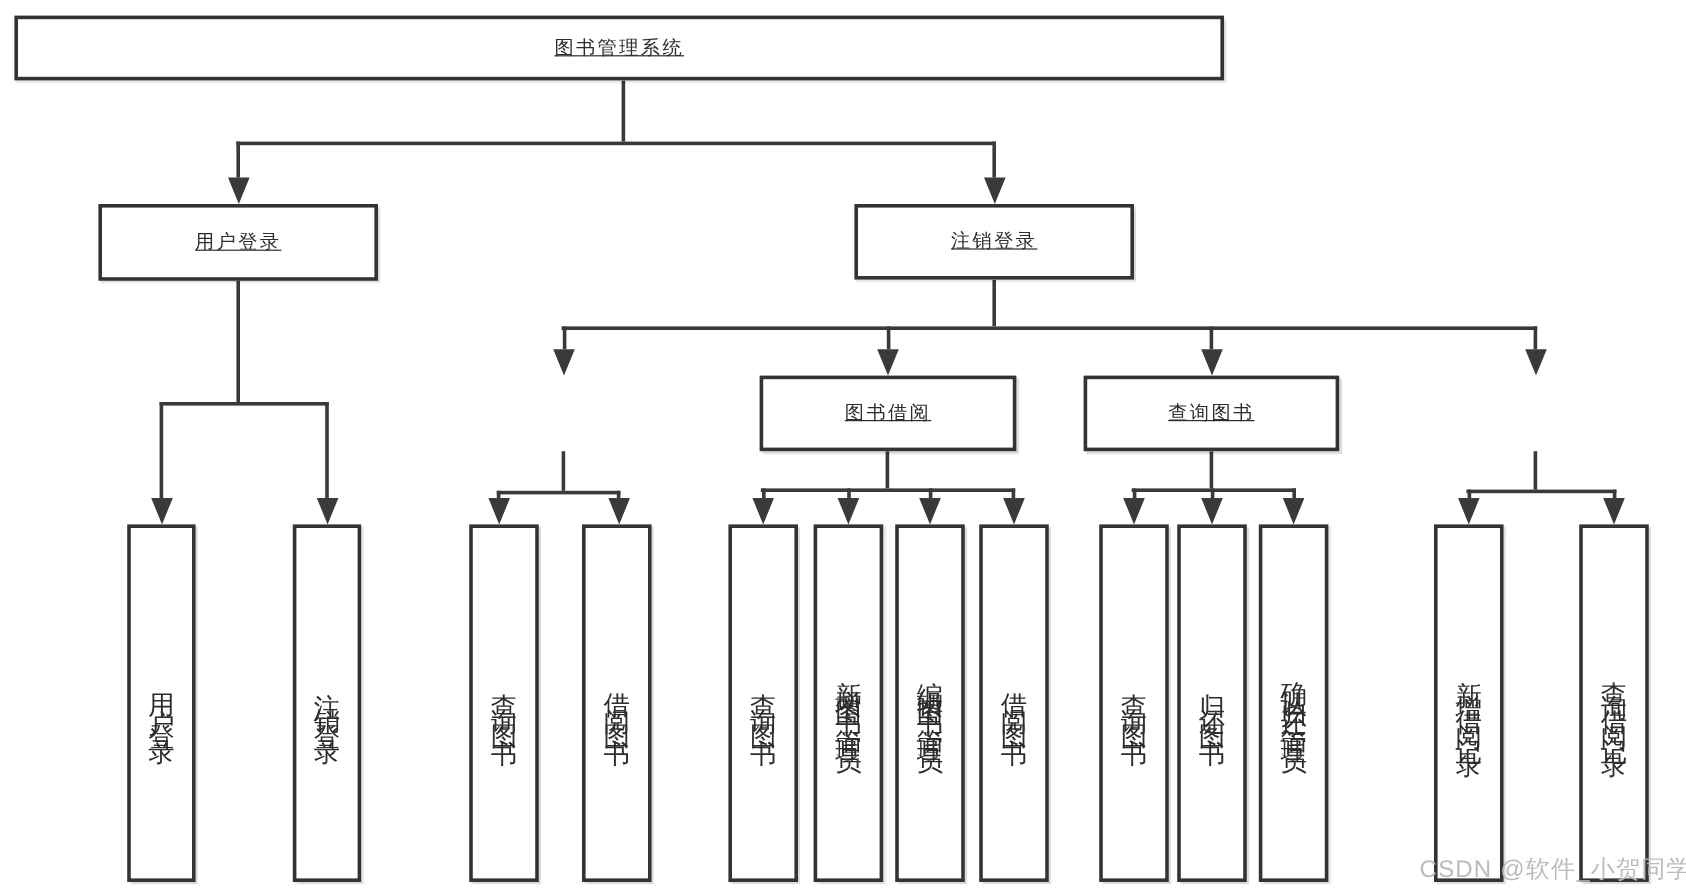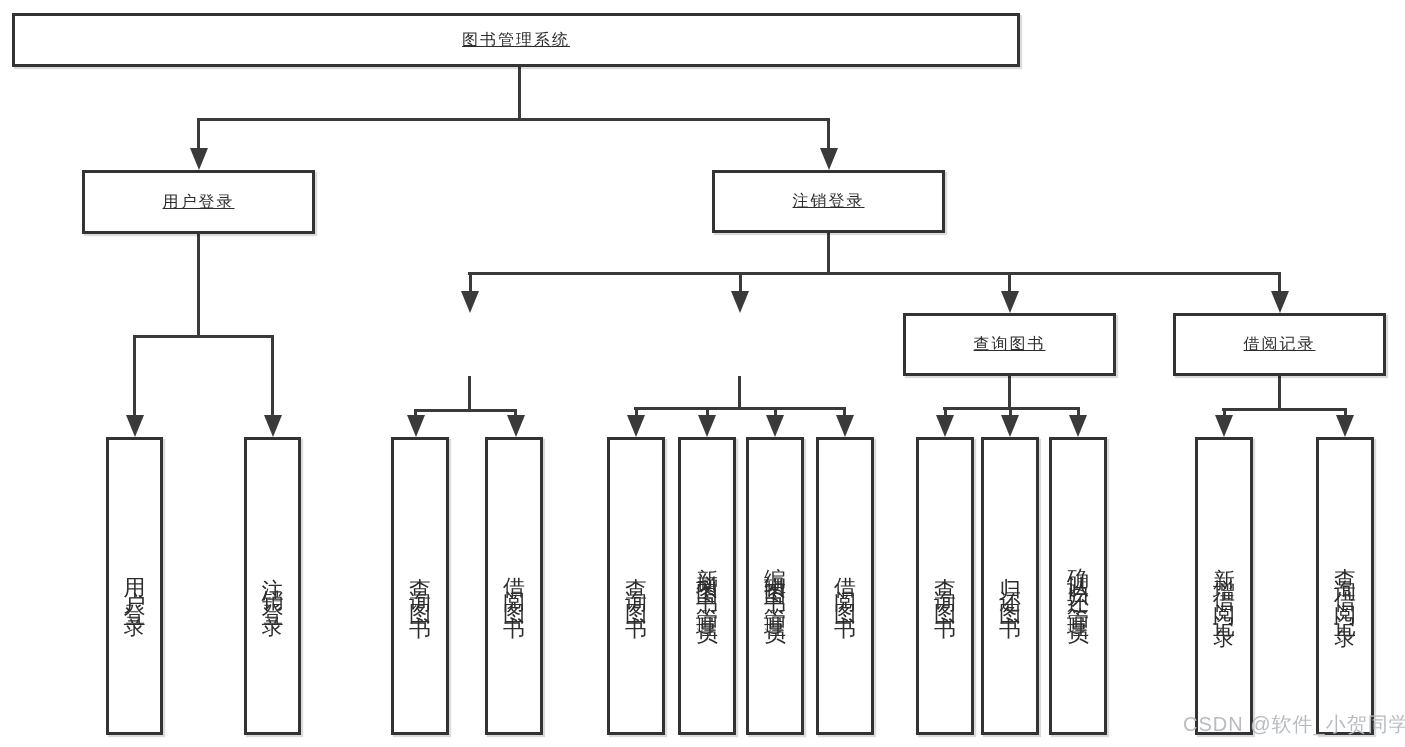--- a/index.html
+++ b/index.html
@@ -130,25 +130,25 @@
     <span class="h-label">图书管理系统</span>
   </div>
 
   <div class="box" style="left:82px;top:170px;width:233px;height:64px;">
     <span class="h-label">用户登录</span>
   </div>
   <div class="box" style="left:712px;top:170px;width:233px;height:63px;">
     <span class="h-label">注销登录</span>
   </div>
 
+  <div class="box" style="left:633px;top:313px;width:214px;height:63px;">
+    <span class="h-label">图书借阅</span>
+  </div>
   <div class="box" style="left:903px;top:313px;width:213px;height:63px;">
     <span class="h-label">查询图书</span>
-  </div>
-  <div class="box" style="left:1173px;top:313px;width:213px;height:63px;">
-    <span class="h-label">借阅记录</span>
   </div>
 
   <div class="box leaf" style="left:106px;top:437px;width:57px;height:298px;">
     <span class="v-label sp-wide">用户登录</span>
   </div>
   <div class="box leaf" style="left:244px;top:437px;width:57px;height:298px;">
     <span class="v-label sp-wide">注销登录</span>
   </div>
 
   <div class="box leaf" style="left:391px;top:437px;width:58px;height:298px;">

